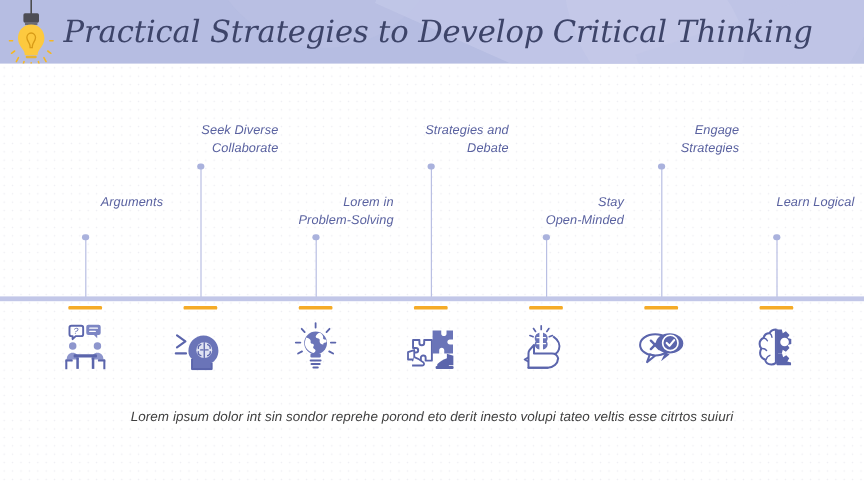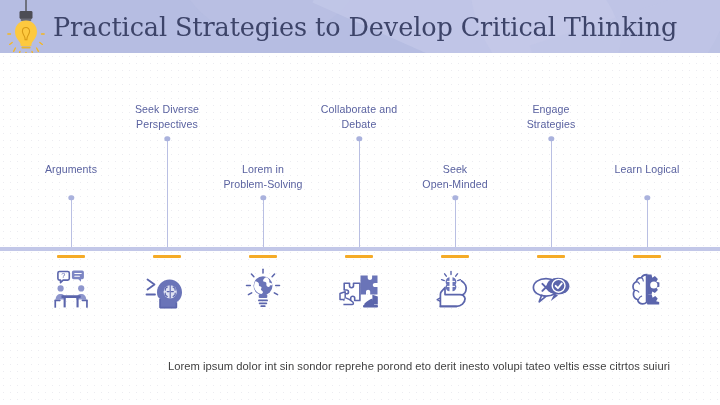--- a/index.html
+++ b/index.html
@@ -8,20 +8,21 @@
     background:#ffffff;
     font-family:"Liberation Sans", sans-serif;
     overflow:hidden;
     position:relative;
   }
   #slide{
     position:absolute;inset:0;
     width:720px;height:405px;
     background:#ffffff;
     overflow:hidden;
+    font-style:italic;
   }
 
   
   .dotgrid{
     position:absolute;left:0;top:53px;width:720px;height:352px;
     background-image:radial-gradient(#e9e9ef 0.7px, transparent 0.8px);
     background-size:7px 7px;
     opacity:.85;
     pointer-events:none;
   }
@@ -49,21 +50,21 @@
     font-weight:400;
     letter-spacing:-0.1px;
     color:#3d4469;
     white-space:nowrap;
   }
 
   
   .label{
     position:absolute;
     width:130px;
-    text-align:center;
+    text-align:right;
     font-size:10.6px;
     line-height:14.5px;
     color:#5a62a0;
     letter-spacing:.1px;
   }
 
   
   .conn{
     position:absolute;width:1.6px;background:#b9bfe3;
   }
@@ -89,22 +90,22 @@
     width:28px;height:3px;background:#f5ab27;border-radius:1px;
     margin-bottom:8px;
   }
   .iconbox{
     width:46px;height:46px;
     display:flex;align-items:center;justify-content:center;
   }
 
   
   .footer{
-    position:absolute;left:50px;top:352px;width:620px;
-    text-align:right;
+    position:absolute;left:50px;top:334px;width:620px;
+    text-align:center;
     font-size:11.2px;
     line-height:28px;
     color:#3f3f3f;
     letter-spacing:.05px;
   }
 </style>
 </head>
 <body>
 
 <div id="slide">
@@ -146,32 +147,32 @@
     </div>
 
     <div class="title">Practical Strategies to Develop Critical Thinking</div>
   </div>
 
   <div class="label" style="left:6px;  top:162px;">
     <div>Arguments</div>
   </div>
   <div class="label" style="left:102px; top:102px;">
     <div>Seek Diverse</div>
-    <div>Perspectives</div>
+    <div>Collaborate</div>
   </div>
   <div class="label" style="left:198px; top:162px;">
     <div>Lorem in</div>
     <div>Problem-Solving</div>
   </div>
   <div class="label" style="left:294px; top:102px;">
-    <div>Collaborate and</div>
+    <div>Strategies and</div>
     <div>Debate</div>
   </div>
   <div class="label" style="left:390px; top:162px;">
-    <div>Seek</div>
+    <div>Stay</div>
     <div>Open-Minded</div>
   </div>
   <div class="label" style="left:486px; top:102px;">
     <div>Engage</div>
     <div>Strategies</div>
   </div>
   <div class="label" style="left:582px; top:162px;">
     <div>Learn Logical</div>
   </div>
 

